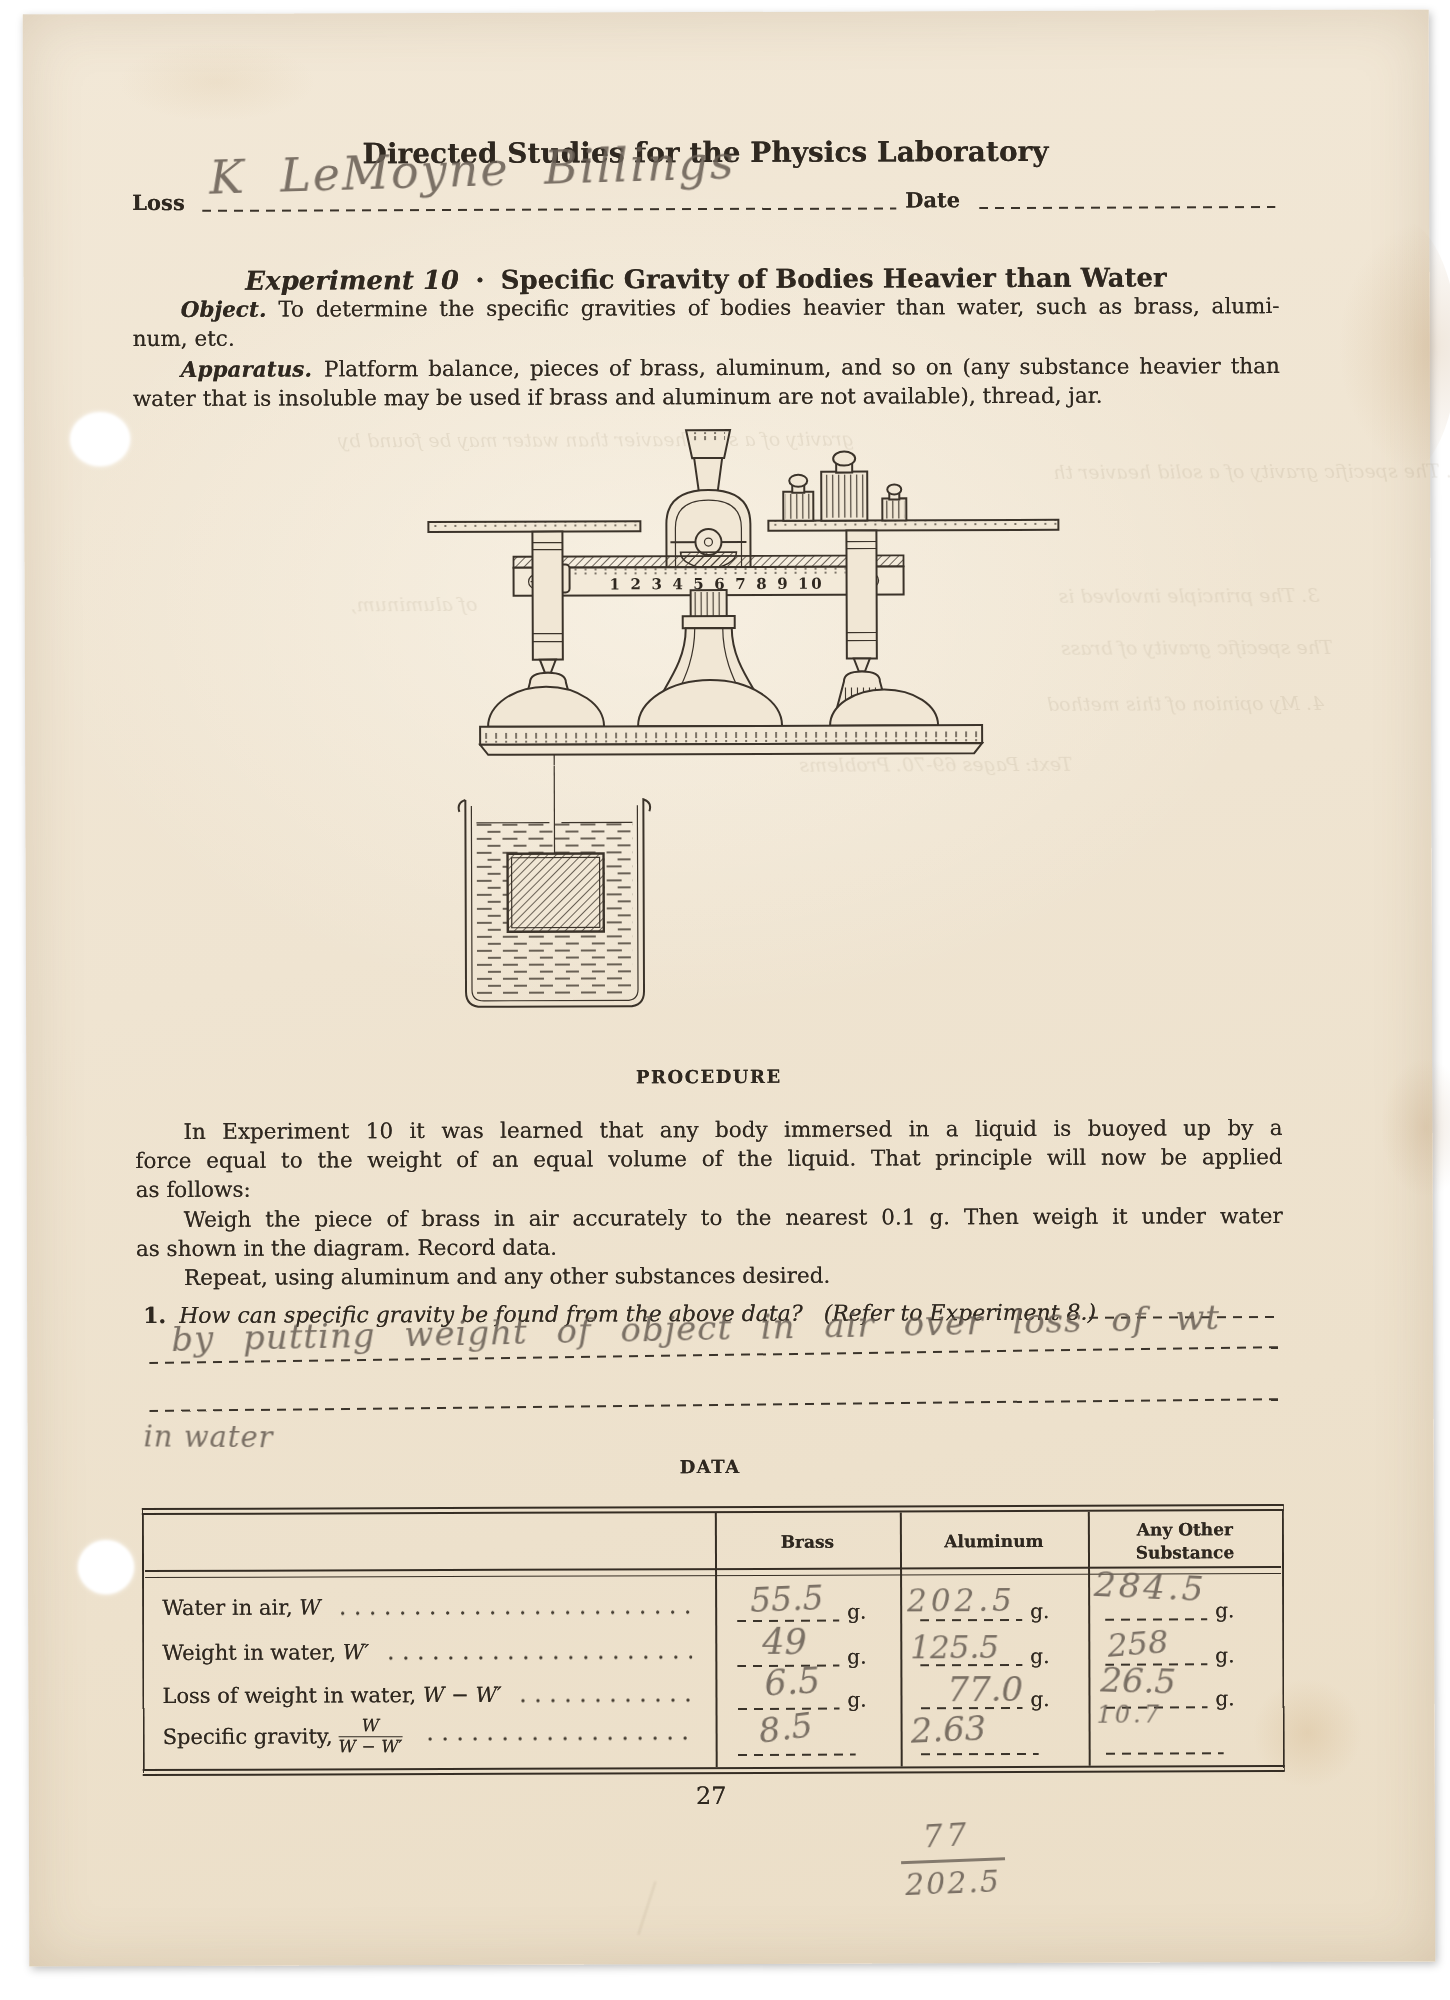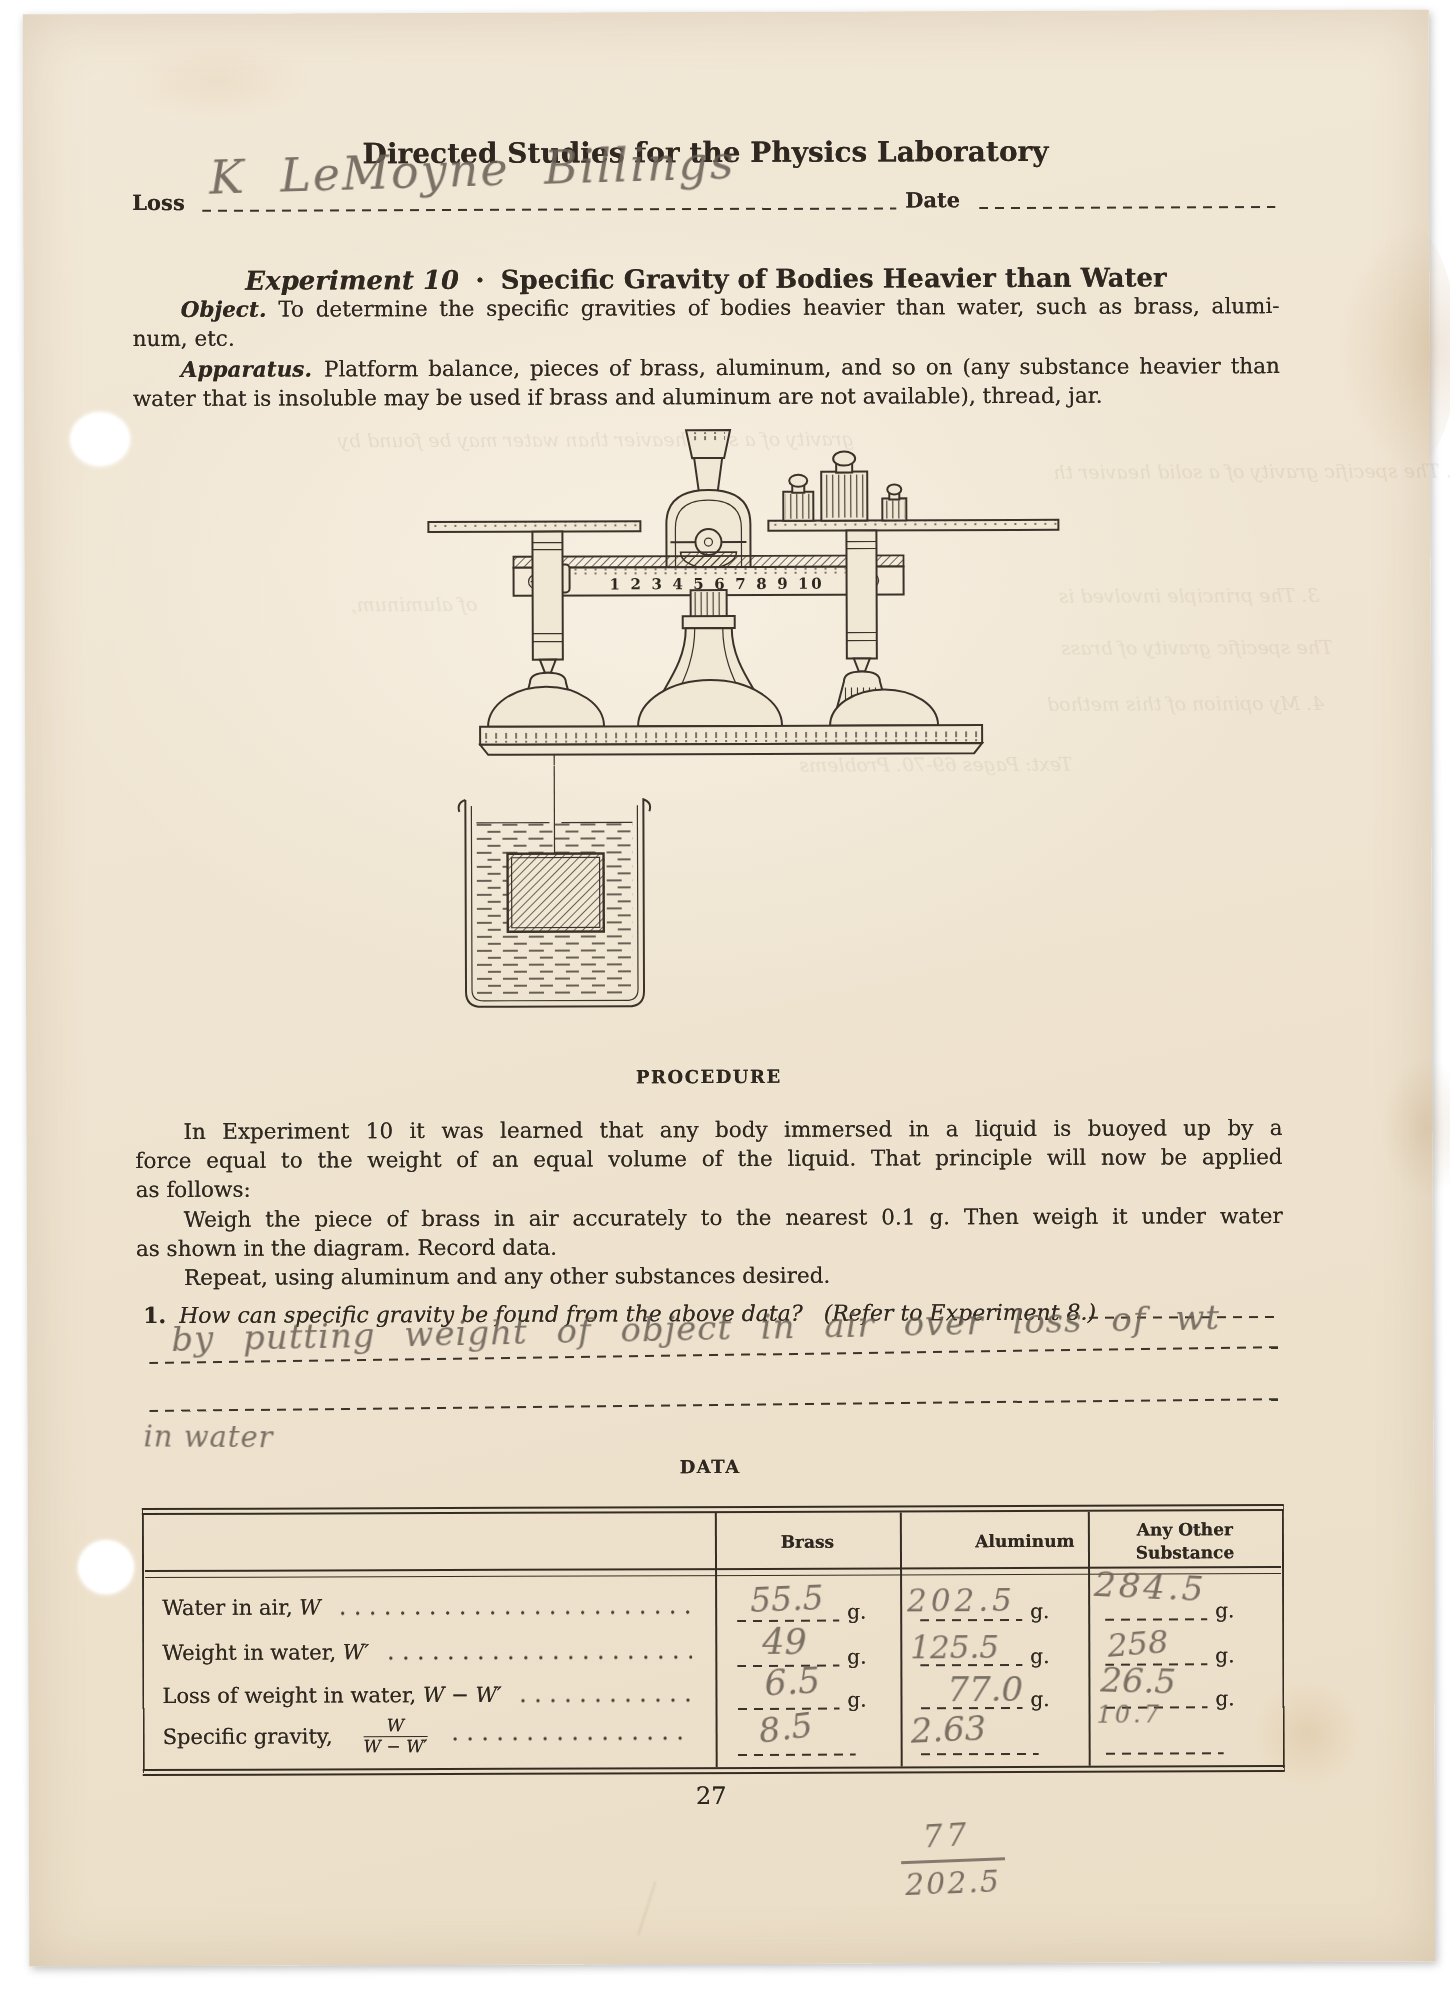--- a/index.html
+++ b/index.html
@@ -246,21 +246,21 @@
 
   <div class="abs print center-line smallcaps-head" style="top:1456px;">DATA</div>
 
   <div class="abs" style="left:140px;top:1506px;width:1142px;height:268px;border-left:2.5px solid #352d24;border-right:2.5px solid #352d24;border-top:7px double #352d24;border-bottom:7px double #352d24;box-sizing:border-box;"></div>
   <div class="tbl-divider-v" style="left:713px;top:1513px;height:254px;"></div>
   <div class="tbl-divider-v" style="left:898px;top:1513px;height:254px;"></div>
   <div class="tbl-divider-v" style="left:1086px;top:1513px;height:254px;"></div>
   <div class="dbl-rule" style="left:143px;top:1568px;width:1136px;"></div>
 
   <div class="abs print colhead" style="left:713px;top:1532px;width:185px;">Brass</div>
-  <div class="abs print colhead" style="left:898px;top:1532px;width:188px;margin-left:31px;">Aluminum</div>
+  <div class="abs print colhead" style="left:898px;top:1532px;width:188px;">Aluminum</div>
   <div class="abs print colhead" style="left:1086px;top:1521px;width:194px;">Any Other</div>
   <div class="abs print colhead" style="left:1086px;top:1544px;width:194px;">Substance</div>
 
   <div class="rowflex print" style="left:160px;top:1594px;width:540px;">
     <span class="rowlabel"><span>Water in air,</span> <span class="sym">W</span></span>
     <span class="leader"></span>
   </div>
   <div class="abs dashline" style="left:735px;top:1618px;width:102px;"></div>
   <div class="abs print unit" style="left:845px;top:1600px;">g.</div>
   <div class="abs dashline" style="left:918px;top:1618px;width:102px;"></div>
@@ -293,21 +293,21 @@
   <div class="abs print unit" style="left:845px;top:1688px;">g.</div>
   <div class="abs dashline" style="left:918px;top:1706px;width:102px;"></div>
   <div class="abs print unit" style="left:1028px;top:1688px;">g.</div>
   <div class="abs dashline" style="left:1103px;top:1706px;width:102px;"></div>
   <div class="abs print unit" style="left:1213px;top:1688px;">g.</div>
   <div class="abs pencil" style="left:762px;top:1662px;font-size:35px;transform:rotate(-3deg);">6.5</div>
   <div class="abs pencil" style="left:920px;top:1670px;font-size:34px;margin-left:25px;">77.0</div>
   <div class="abs pencil" style="left:1098px;top:1662px;font-size:34px;transform:rotate(2deg);">26.5</div>
 
   <div class="rowflex print" style="left:160px;top:1716px;width:540px;">
-    <span class="rowlabel" style="display:inline-flex;align-items:center;gap:25px;">
+    <span class="rowlabel" style="display:inline-flex;align-items:center;">
           <span>Specific gravity,</span>
       <span class="frac">
         <span>W</span><span class="bar"></span><span>W − W′</span>
       </span>
     </span>
     <span class="leader" style="margin-bottom:14px;"></span>
   </div>
   <div class="abs dashline" style="left:735px;top:1752px;width:118px;"></div>
   <div class="abs dashline" style="left:918px;top:1752px;width:118px;"></div>
   <div class="abs dashline" style="left:1103px;top:1752px;width:118px;"></div>

